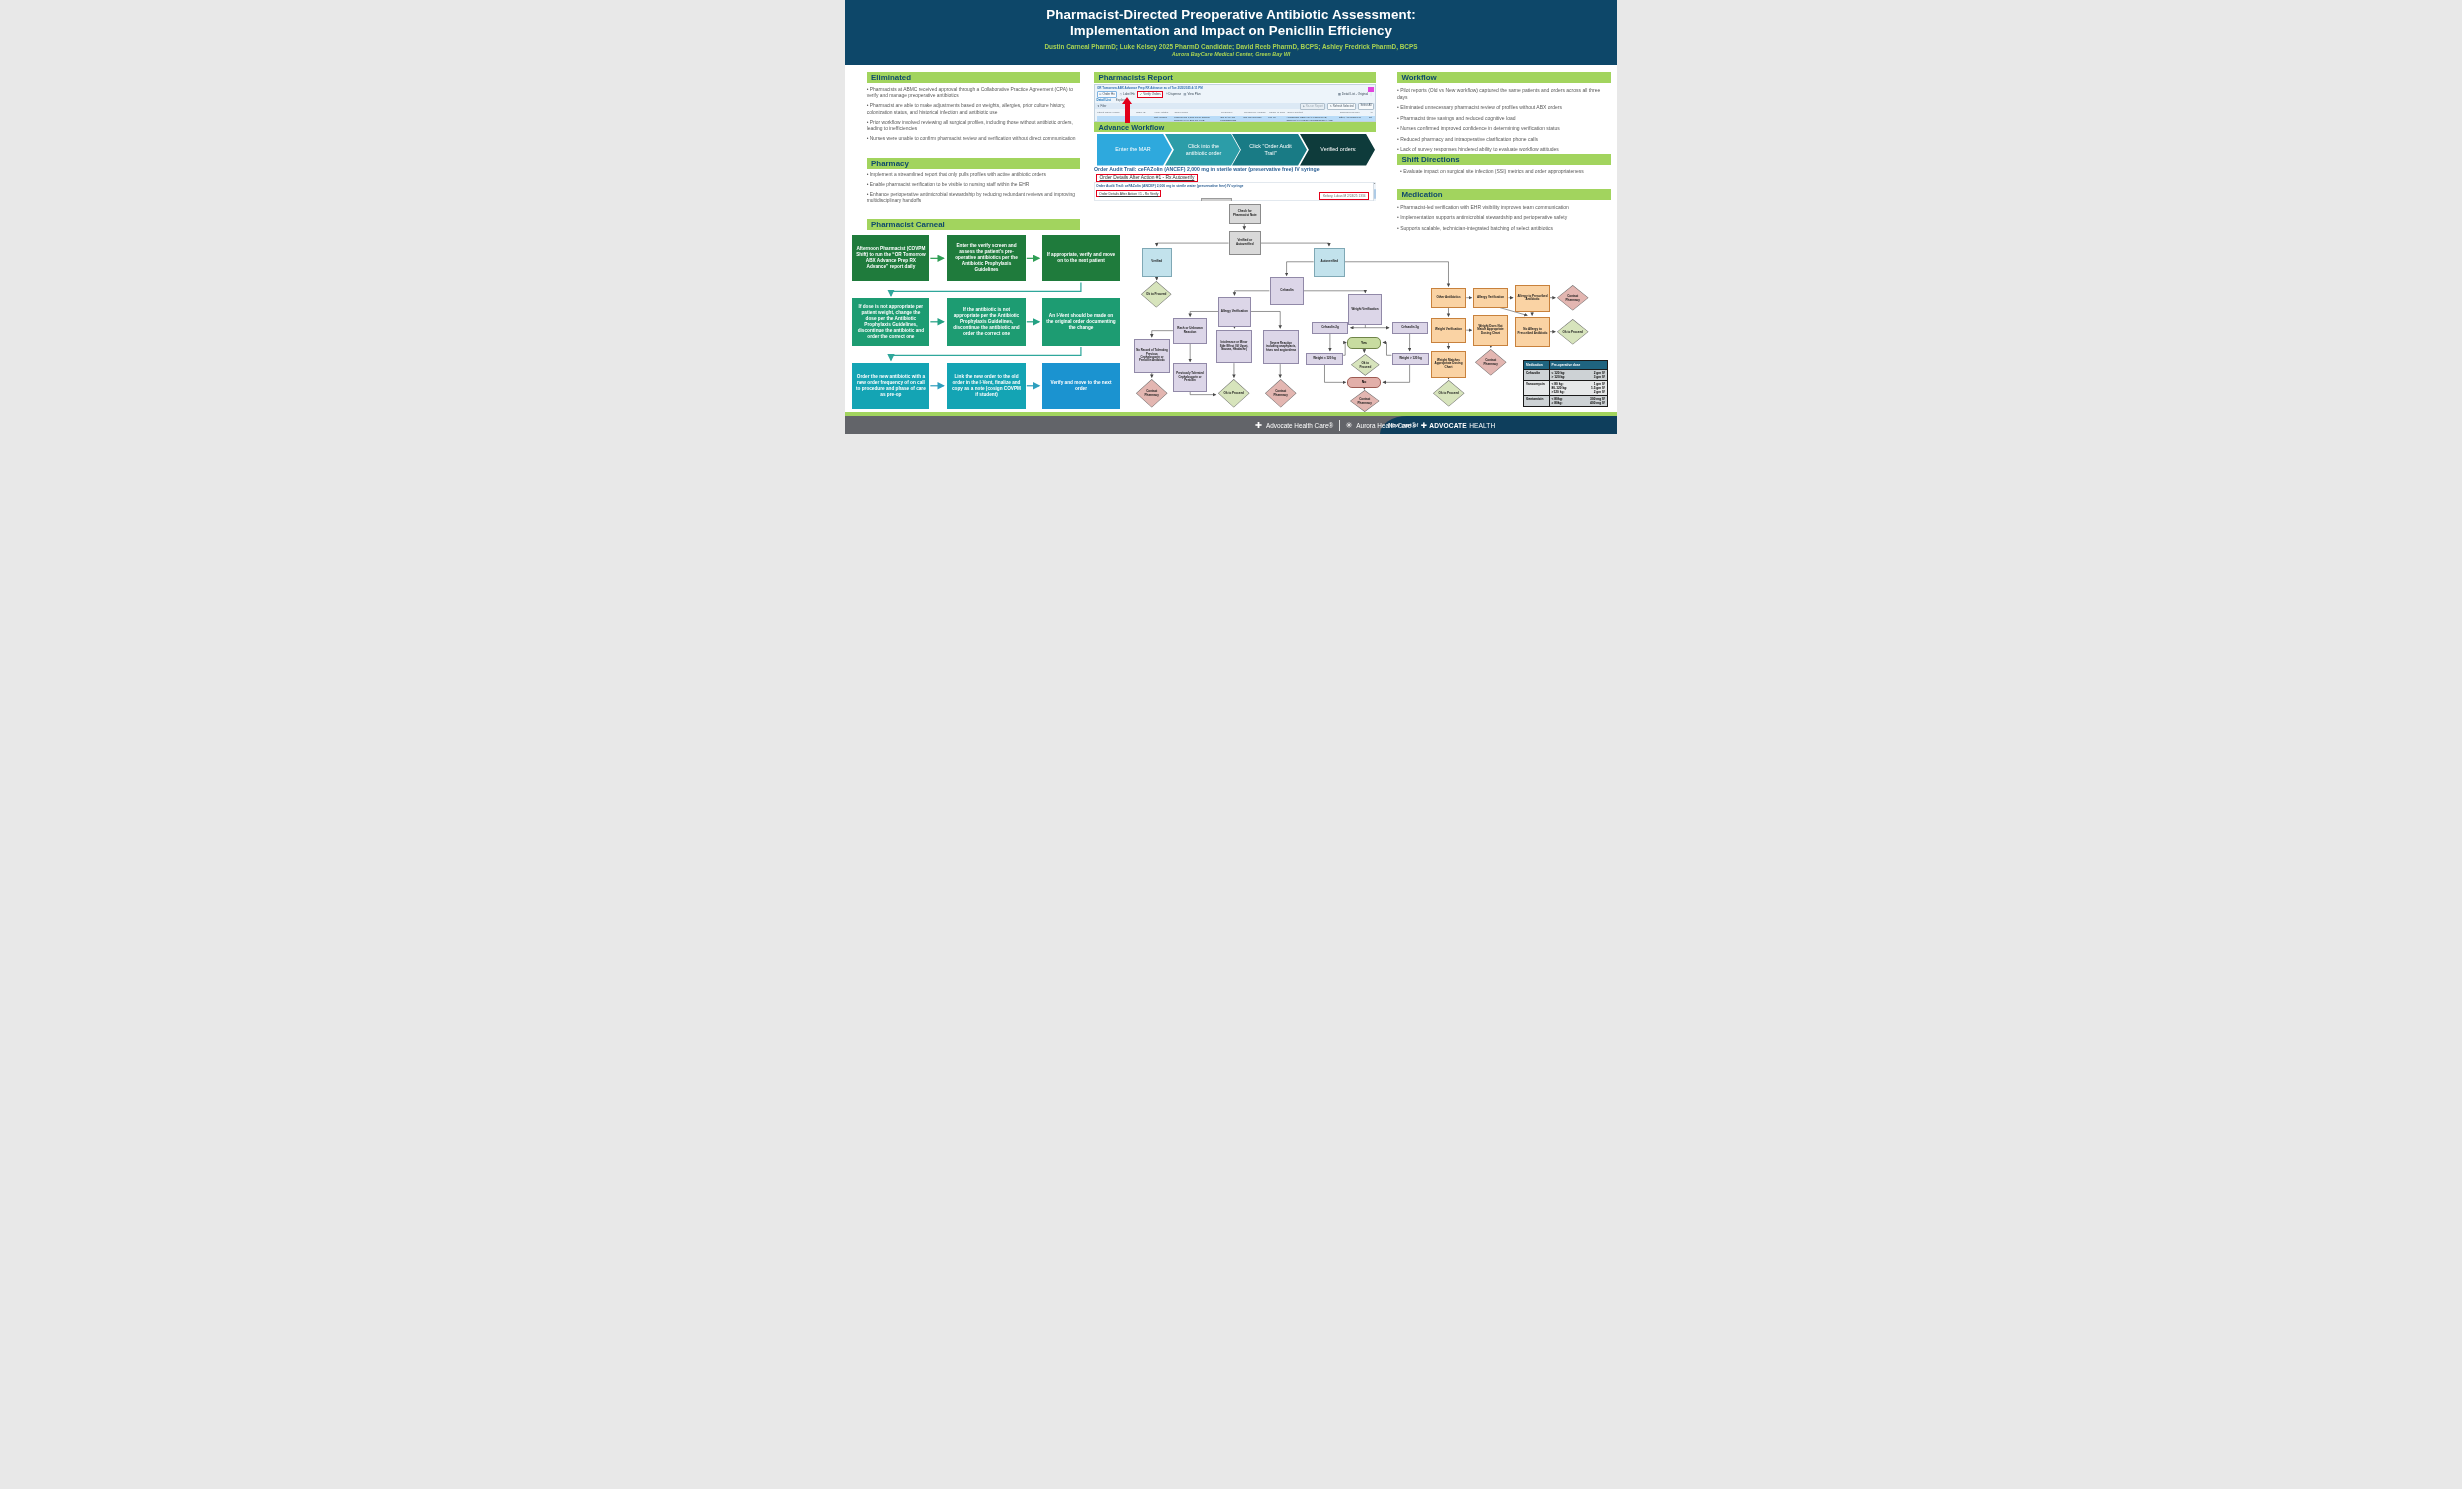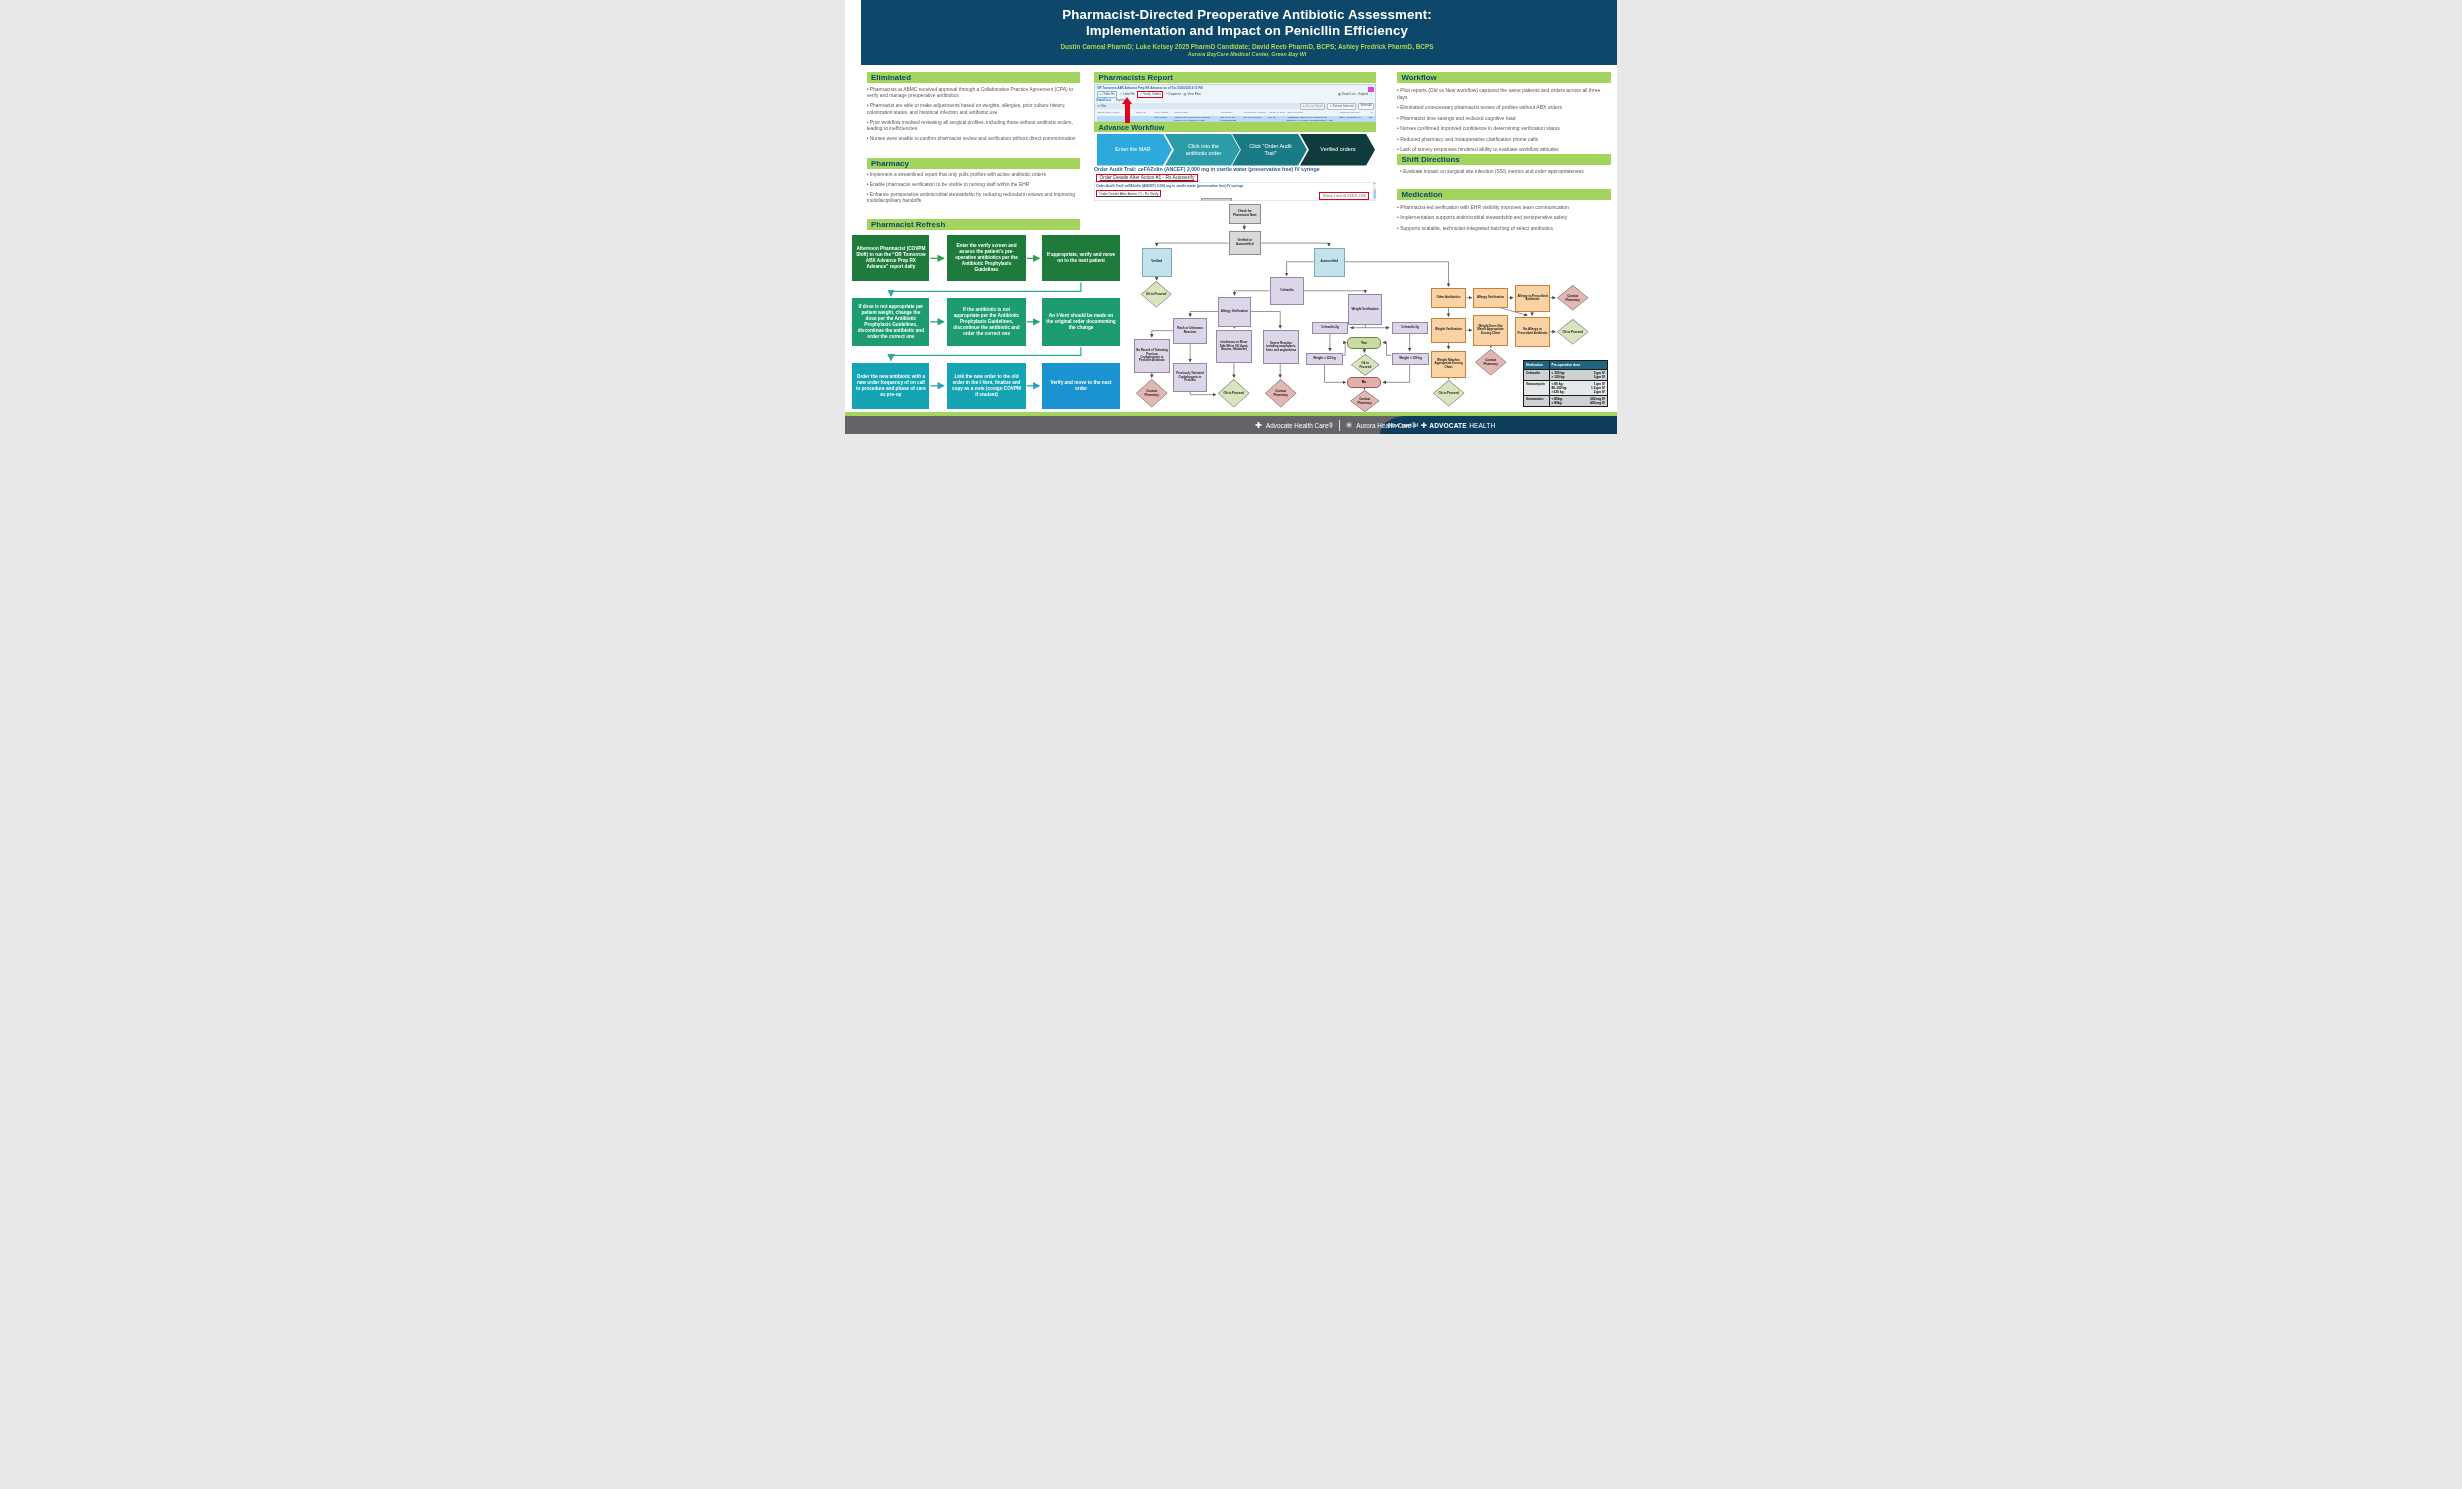--- a/index.html
+++ b/index.html
@@ -1,20 +1,20 @@
 <!DOCTYPE html>
 <html style="font-size:7.9px"><head>
 <meta charset="utf-8">
 <style>
   * { box-sizing: border-box; margin: 0; padding: 0; }
   body { background:#e8e8e8; font-family:"Liberation Sans", sans-serif; }
   #poster { position:relative; width:772px; height:434px; background:#ffffff; overflow:hidden; margin:0 auto; }
 
   
-  .hdr { position:absolute; left:16px; top:0; width:772px; height:65px; background:#0d4769; text-align:center; color:#fff; }
+  .hdr { position:absolute; left:0; top:0; width:772px; height:65px; background:#0d4769; text-align:center; color:#fff; }
   .hdr .t { font-size:13.3px; font-weight:bold; line-height:1.22; letter-spacing:0.1px; }
   .hdr .t1 { padding-top:6.9px; }
   .hdr .authors { margin-top:3.9px; font-size:6.4px; font-weight:bold; color:#a9d353; }
   .hdr .affil { margin-top:1px; font-size:5.4px; font-weight:bold; font-style:italic; color:#a9d353; }
 
   
   .bar { position:absolute; background:#a2d45e; color:#0e4a6b; font-weight:bold; font-size:7.9px; padding:0.5px 0 0 4.4px; height:10.8px; }
   .blist { position:absolute; list-style:none; color:#595959; font-size:4.9px; line-height:1.32; }
   .blist li { margin-bottom:3.4px; padding-left:0; }
   .blist li::before { content:"• "; }
@@ -208,21 +208,21 @@
     <li>Nurses were unable to confirm pharmacist review and verification without direct communication</li>
   </ul>
 
   <div class="bar" style="left:21.7px; top:158px; width:213px;"><span>Pharmacy</span></div>
   <ul class="blist" style="left:21.7px; top:172px; width:211px;">
     <li>Implement a streamlined report that only pulls profiles with active antibiotic orders</li>
     <li>Enable pharmacist verification to be visible to nursing staff within the EHR</li>
     <li>Enhance perioperative antimicrobial stewardship by reducing redundant reviews and improving multidisciplinary handoffs</li>
   </ul>
 
-  <div class="bar" style="left:21.7px; top:219px; width:213px;"><span>Pharmacist Refresh</span></div>
+  <div class="bar" style="left:21.7px; top:219px; width:213px;"><span>Pharmacist Carneal</span></div>
   <div class="wf r1" style="left:7.4px;  top:235px; width:77px; height:46px;">Afternoon Pharmacist (COVPM Shift) to run the “OR Tomorrow ABX Advance Prep RX Advance” report daily</div>
   <div class="wf r1" style="left:102px; top:235px; width:79px; height:46px;">Enter the verify screen and assess the patient’s pre-operative antibiotics per the Antibiotic Prophylaxis Guidelines</div>
   <div class="wf r1" style="left:197px; top:235px; width:78px; height:46px;">If appropriate, verify and move on to the next patient</div>
   <div class="wf r2" style="left:7.4px;  top:298px; width:77px; height:48px;">If dose is not appropriate per patient weight, change the dose per the Antibiotic Prophylaxis Guidelines, discontinue the antibiotic and order the correct one</div>
   <div class="wf r2" style="left:102px; top:298px; width:79px; height:48px;">If the antibiotic is not appropriate per the Antibiotic Prophylaxis Guidelines, discontinue the antibiotic and order the correct one</div>
   <div class="wf r2" style="left:197px; top:298px; width:78px; height:48px;">An I-Vent should be made on the original order documenting the change</div>
   <div class="wf r3" style="left:7.4px;  top:363px; width:77px; height:46px;">Order the new antibiotic with a new order frequency of on call to procedure and phase of care as pre-op</div>
   <div class="wf r3" style="left:102px; top:363px; width:79px; height:46px;">Link the new order to the old order in the I-Vent, finalize and copy as a note (cosign COVPM if student)</div>
   <div class="wf r3b" style="left:197px; top:363px; width:78px; height:46px;">Verify and move to the next order</div>
 

